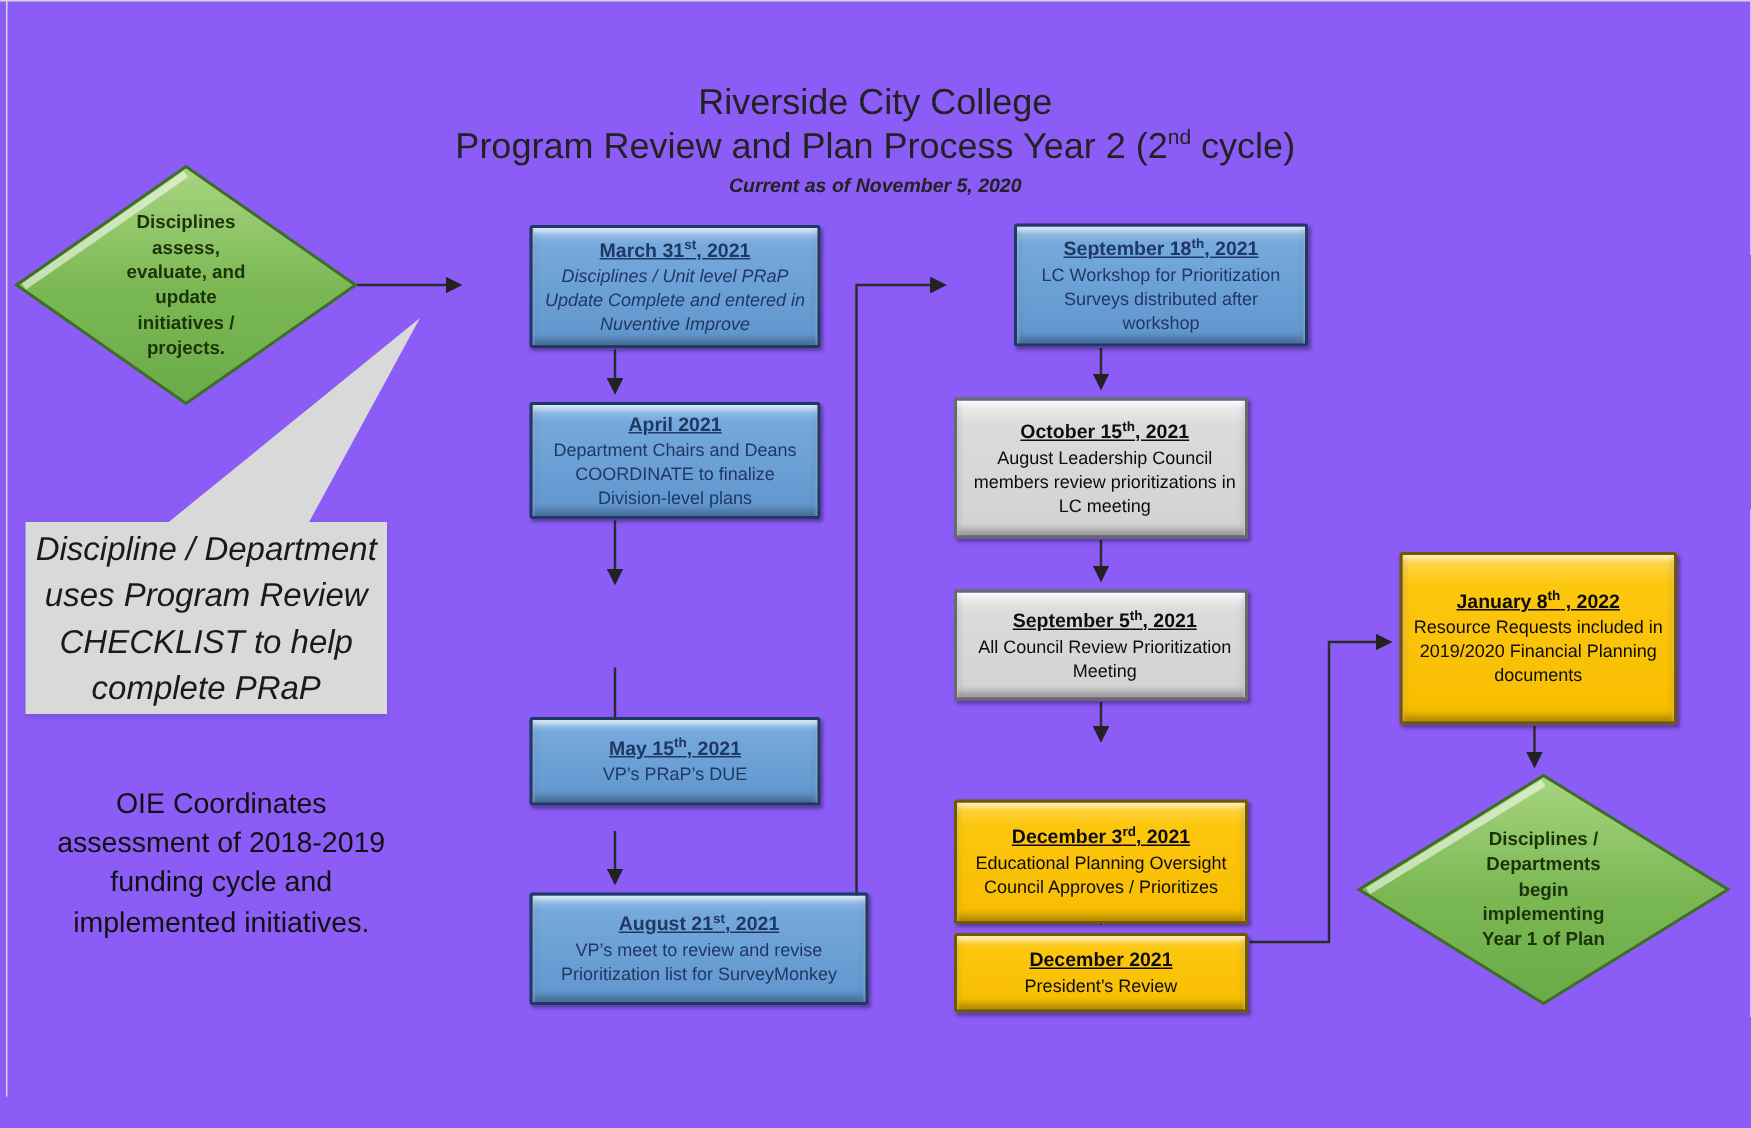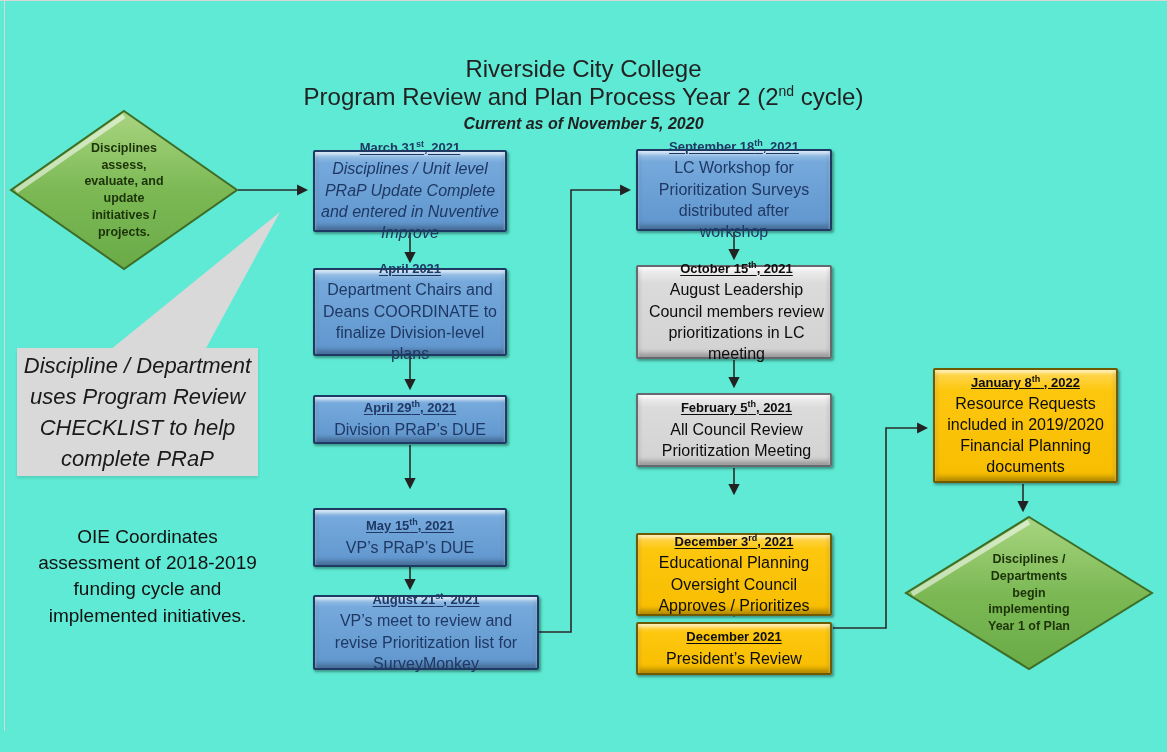--- a/index.html
+++ b/index.html
@@ -1,47 +1,47 @@
 <!DOCTYPE html>
 <html><head>
 <meta charset="utf-8">
 <style>
   html,body{margin:0;padding:0;background:#fff;}
   #canvas{
-    position:relative;width:1167px;height:752px;background:#5eead4;overflow:hidden;
+    position:relative;width:1167px;height:752px;background:#8b5cf6;overflow:hidden;
     font-family:"Liberation Sans",sans-serif;color:#1a1a1a;
   }
   .edge-v{position:absolute;left:4px;top:0;width:1px;height:731px;background:#d7d7d7;}
   .edge-h{position:absolute;left:0;top:0;width:1167px;height:1px;background:#d7d7d7;}
 
   
   .titles{position:absolute;left:0;top:55px;width:1167px;text-align:center;line-height:1.18;}
   .t1{font-size:24px;color:#222;}
   .t2{font-size:24px;color:#222;}
   .t2 sup{font-size:14px;}
-  .t3{font-size:16px;font-style:italic;font-weight:600;color:#222;margin-top:3px;}
+  .t3{font-size:13px;font-style:italic;font-weight:600;color:#222;margin-top:3px;}
 
   
   .fb{
     position:absolute;display:flex;flex-direction:column;justify-content:center;
     text-align:center;padding:3px 5px;box-sizing:border-box;border-radius:2px;
     box-shadow:inset 0 3px 3px rgba(255,255,255,.55), inset 0 -4px 5px rgba(0,0,0,.28), 1.5px 2px 2.5px rgba(0,0,0,.35);
   }
   .fb .date{font-size:13px;font-weight:700;text-decoration:underline;line-height:1.3;}
   .fb .date sup{font-size:9px;}
-  .fb .body{font-size:16px;line-height:1.32;margin-top:1px;}
+  .fb .body{font-size:12px;line-height:1.32;margin-top:1px;}
   .fb.italic-body .body{font-style:italic;}
-  .fb.blue{background:linear-gradient(180deg,#a6c9e9 0%,#76a9dc 14%,#6ba0d5 55%,#6096ce 100%);border:2px solid #1c3a63;color:#1f3864;}
+  .fb.blue{background:linear-gradient(180deg,#a6c9e9 0%,#76a9dc 14%,#6ba0d5 55%,#6096ce 100%);border:2px solid #1c3a63;color:#1f3864;margin-left:40px;}
   .fb.gray{background:linear-gradient(180deg,#f3f3f3 0%,#dbdbdb 18%,#d2d2d2 100%);border:2px solid #666a6e;color:#0d0d0d;padding-left:10px;}
   .fb.yellow{background:linear-gradient(180deg,#ffd95c 0%,#fdc70e 18%,#f7bd00 100%);border:2px solid #6f5a00;color:#0d0d0d;}
 
   #b1{left:313px;top:150px;width:194px;height:82px;}
-  #b2{left:313px;top:268px;width:194px;height:88px;}
+  #b2{left:313px;top:268px;width:194px;height:78px;}
   #b3{left:313px;top:395px;width:194px;height:49px;}
-  #b4{left:313px;top:508px;width:194px;height:59px;}
+  #b4{left:313px;top:478px;width:194px;height:59px;}
   #b5{left:313px;top:595px;width:226px;height:75px;}
   #b6{left:636px;top:149px;width:196px;height:82px;}
   #b7{left:636px;top:265px;width:196px;height:94px;}
   #b8{left:636px;top:393px;width:196px;height:74px;}
   #b9{left:636px;top:500px;width:196px;height:83px;margin-top:33px;}
   #b10{left:636px;top:622px;width:196px;height:53px;}
   #b11{left:933px;top:368px;width:185px;height:115px;}
 
   
   .diamond{position:absolute;}
@@ -139,43 +139,39 @@
 implemented initiatives.</div>
 
   <div class="fb blue italic-body" id="b1">
     <div class="date"><span>March 31</span><sup>st</sup><span>, 2021</span></div>
     <div class="body">Disciplines / Unit level PRaP Update Complete and entered in Nuventive Improve</div>
   </div>
   <div class="fb blue" id="b2">
     <div class="date"><span>April 2021</span><sup></sup><span></span></div>
     <div class="body">Department Chairs and Deans COORDINATE to finalize Division-level plans</div>
   </div>
-  <div class="fb blue" id="b3">
-    <div class="date"><span>April 29</span><sup>th</sup><span>, 2021</span></div>
-    <div class="body">Division PRaP’s DUE</div>
-  </div>
   <div class="fb blue" id="b4">
     <div class="date"><span>May 15</span><sup>th</sup><span>, 2021</span></div>
     <div class="body">VP’s PRaP’s DUE</div>
   </div>
   <div class="fb blue" id="b5">
     <div class="date"><span>August 21</span><sup>st</sup><span>, 2021</span></div>
     <div class="body">VP’s meet to review and revise Prioritization list for SurveyMonkey</div>
   </div>
 
   <div class="fb blue" id="b6">
     <div class="date"><span>September 18</span><sup>th</sup><span>, 2021</span></div>
     <div class="body">LC Workshop for Prioritization Surveys distributed after workshop</div>
   </div>
   <div class="fb gray" id="b7">
     <div class="date"><span>October 15</span><sup>th</sup><span>, 2021</span></div>
     <div class="body">August Leadership Council members review prioritizations in LC meeting</div>
   </div>
   <div class="fb gray" id="b8">
-    <div class="date"><span>February 5</span><sup>th</sup><span>, 2021</span></div>
+    <div class="date"><span>September 5</span><sup>th</sup><span>, 2021</span></div>
     <div class="body">All Council Review Prioritization Meeting</div>
   </div>
   <div class="fb yellow" id="b9">
     <div class="date"><span>December 3</span><sup>rd</sup><span>, 2021</span></div>
     <div class="body">Educational Planning Oversight Council Approves / Prioritizes</div>
   </div>
   <div class="fb yellow" id="b10">
     <div class="date"><span>December 2021</span><sup></sup><span></span></div>
     <div class="body">President’s Review</div>
   </div>

